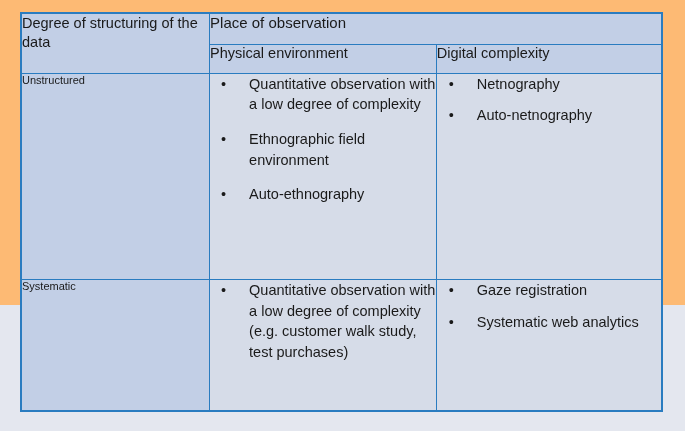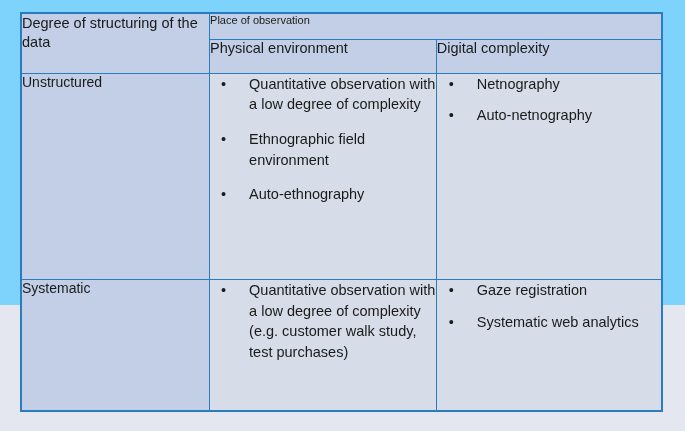--- a/index.html
+++ b/index.html
@@ -11,21 +11,21 @@
     height: 431px;
     background: #e4e7ef;
     font-family: "Liberation Sans", sans-serif;
     overflow: hidden;
   }
 
   #page {
     position: relative;
     width: 685px;
     height: 305px;
-    background: #7dd3fc;
+    background: #fdba74;
   }
 
   
   #obs-table {
     position: absolute;
     left: 20px;
     top: 12px;
     width: 643px;
     height: 400px;
     border-collapse: collapse;
@@ -54,38 +54,38 @@
 
   .head-stub {
     font-weight: bold;
     font-size: 14.5px;
     line-height: 1.28;
     padding: 9px 10px 10px 12px;
   }
 
   .head-span {
     font-weight: bold;
-    font-size: 11px;
+    font-size: 15px;
     text-align: center;
     padding: 10px 8px 10px 8px;
     vertical-align: top;
   }
 
   .head-sub {
     font-size: 14.5px;
     text-align: center;
     padding: 10px 8px 11px 8px;
     vertical-align: middle;
     margin-top: 37px;
   }
 
   .row-label {
     background: #c2cfe6;
     font-weight: bold;
-    font-size: 14px;
+    font-size: 11px;
     padding: 10px 10px 10px 12px;
     color: #1a1a1a;
   }
 
   .body-cell {
     background: #d6dce8;
     padding: 9px 8px 9px 0;
     color: #1a1a1a;
   }
 

